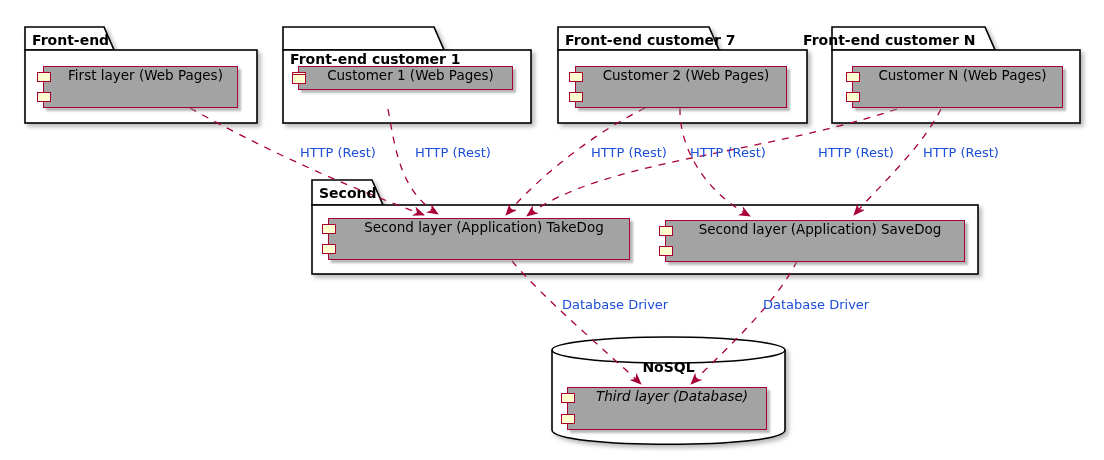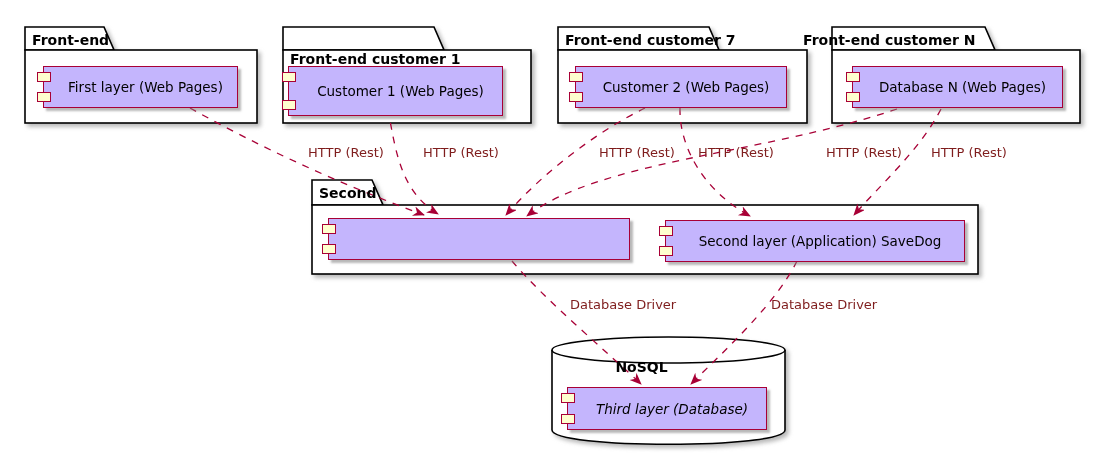--- a/index.html
+++ b/index.html
@@ -28,47 +28,45 @@
   }
   .pkg-title {
     position: absolute;
     font-size: 14px;
     font-weight: bold;
     white-space: nowrap;
     letter-spacing: 0px;
   }
   .comp {
     position: absolute;
-    background: #c4b5fd;
+    background: #a3a3a3;
     border: 1.5px solid #A80036;
     box-shadow: 3px 3px 2px rgba(125,125,125,0.55);
     display: flex;
-    align-items: center;
     justify-content: center;
     font-size: 13.5px;
     white-space: nowrap;
     padding-left: 10px;
     box-sizing: border-box;
   }
   .port {
     position: absolute;
     left: -7px;
     width: 12px;
     height: 8px;
     background: #FEFECE;
     border: 1.5px solid #A80036;
   }
   .port.top { top: 5px; }
   .port.bottom { bottom: 5px; }
   .edge-label {
     position: absolute;
     font-size: 13px;
     white-space: nowrap;
-    color: #7f1d1d;
-    margin-left: 8px;
+    color: #1d4ed8;
   }
   .db-title {
     position: absolute;
     font-size: 14px;
     font-weight: bold;
     text-align: center;
   }
 </style>
 </head>
 <body>
@@ -123,49 +121,50 @@
       <path class="edge-path" d="M797,261 C 775,305 725,350 691,384" marker-end="url(#arrowhead)"></path>
     </g>
   </svg>
 
   <div class="pkg-title" style="left:32px; top:32px;">Front-end</div>
   <div class="pkg-title" style="left:290px; top:32px;margin-top:19px;">Front-end customer 1</div>
   <div class="pkg-title" style="left:565px; top:32px;">Front-end customer 7</div>
   <div class="pkg-title" style="left:803px; top:32px;">Front-end customer N</div>
   <div class="pkg-title" style="left:319px; top:185px;">Second</div>
 
-  <div class="db-title" style="left:525px; top:359px; width:233px;">NoSQL</div>
+  <div class="db-title" style="left:552px; top:359px; width:233px;">NoSQL</div>
 
   <div class="comp" style="left:43px; top:66px; width:195px; height:42px;">
     <span class="port top"></span>
     <span class="port bottom"></span>
     <span>First layer (Web Pages)</span>
   </div>
 
-  <div class="comp" style="left:288px; top:66px; width:215px; height:50px;">
+  <div class="comp" style="left:298px; top:66px; width:215px; height:24px;">
     <span class="port top"></span>
     <span class="port bottom"></span>
     <span>Customer 1 (Web Pages)</span>
   </div>
 
   <div class="comp" style="left:575px; top:66px; width:212px; height:42px;">
     <span class="port top"></span>
     <span class="port bottom"></span>
     <span>Customer 2 (Web Pages)</span>
   </div>
 
   <div class="comp" style="left:852px; top:66px; width:211px; height:42px;">
     <span class="port top"></span>
     <span class="port bottom"></span>
-    <span>Database N (Web Pages)</span>
+    <span>Customer N (Web Pages)</span>
   </div>
 
   <div class="comp" style="left:328px; top:218px; width:302px; height:42px;">
     <span class="port top"></span>
     <span class="port bottom"></span>
+    <span>Second layer (Application) TakeDog</span>
   </div>
 
   <div class="comp" style="left:665px; top:220px; width:300px; height:42px;">
     <span class="port top"></span>
     <span class="port bottom"></span>
     <span>Second layer (Application) SaveDog</span>
   </div>
 
   <div class="comp" style="left:567px; top:387px; width:200px; height:43px;font-style:italic;">
     <span class="port top"></span>

